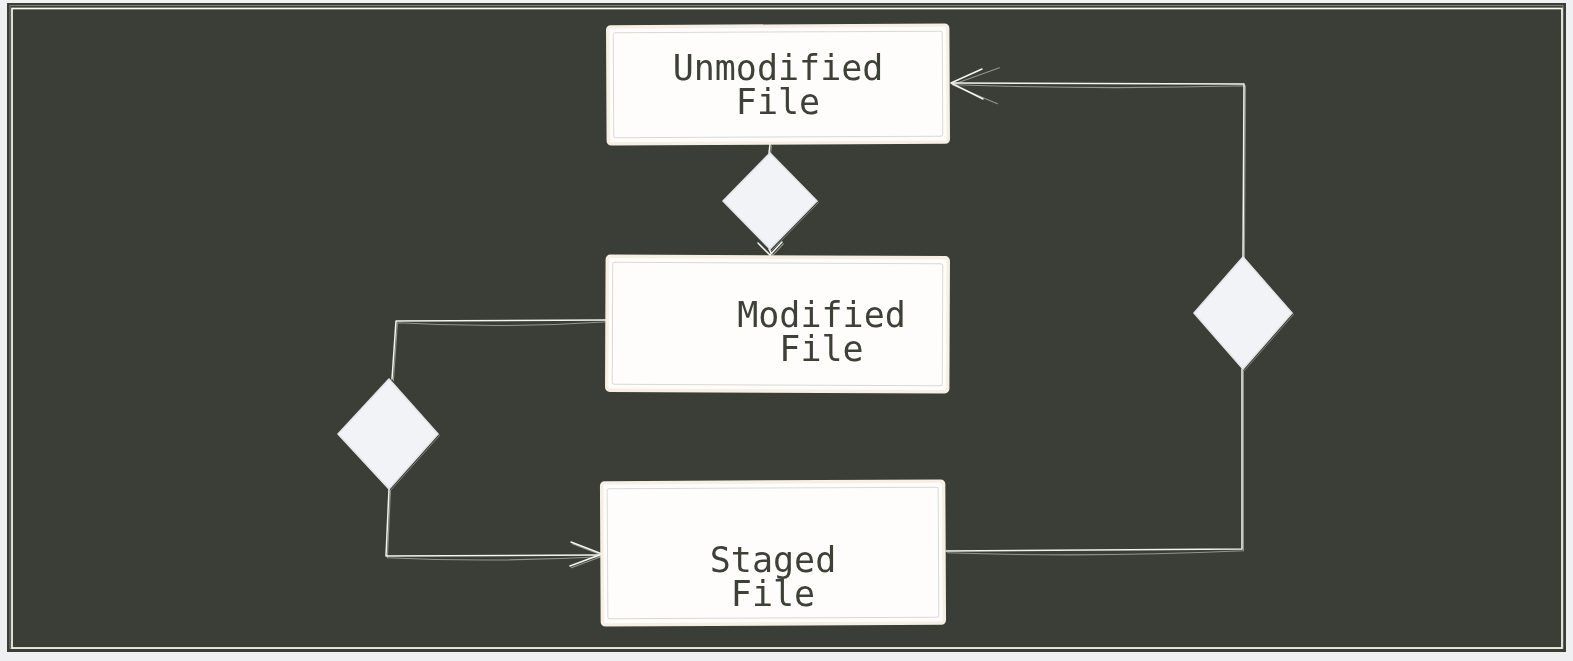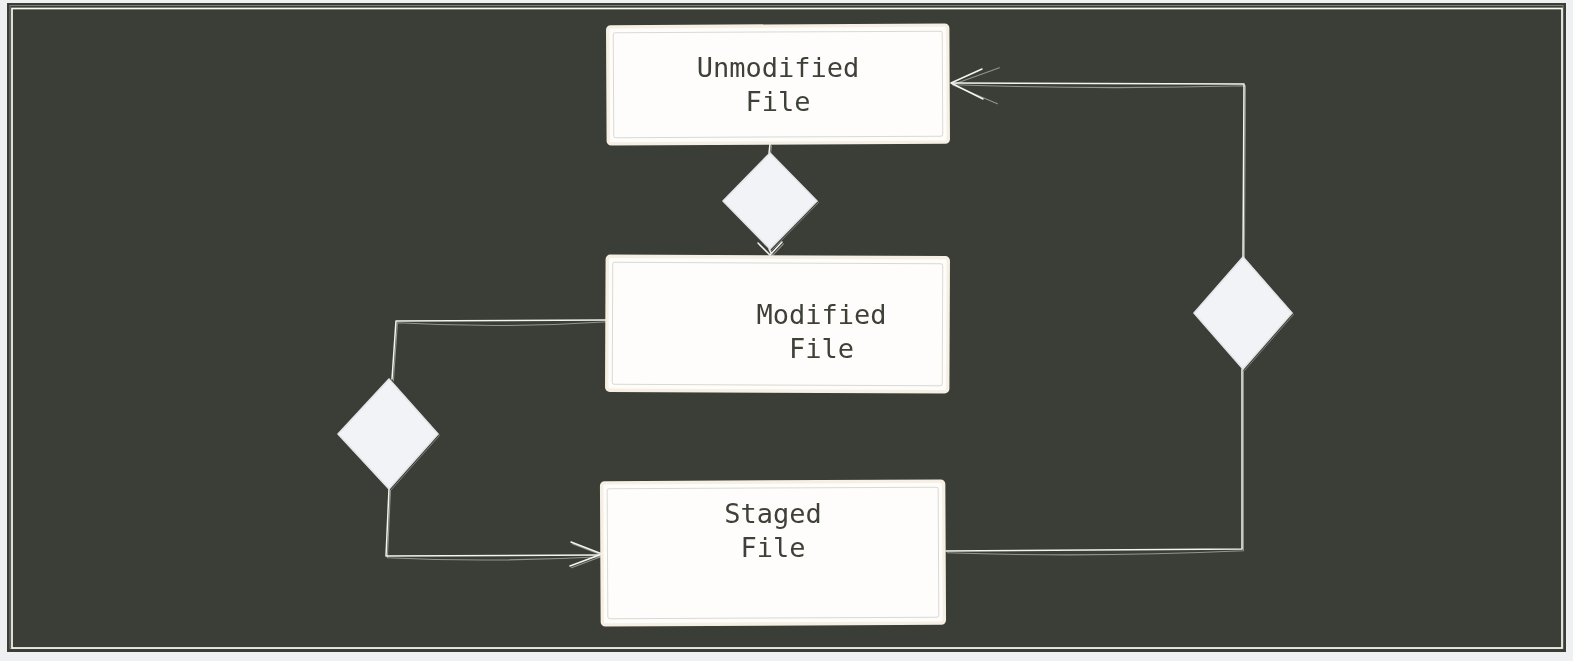--- a/index.html
+++ b/index.html
@@ -35,27 +35,27 @@
   .diamond-sketch{fill:none;stroke:#a8aba6;stroke-width:1;opacity:.6;stroke-linejoin:round;}
 
   .node-outer{fill:var(--node-fill);stroke:var(--node-border);stroke-width:3.4;stroke-linejoin:round;}
   .node-inner{fill:none;stroke:var(--node-inner-line);stroke-width:1;opacity:.65;}
 
   .node-label{
     position:absolute;
     display:flex;align-items:center;justify-content:center;
     text-align:center;
     white-space:pre-line;
-    font-size:27px;line-height:34px;
+    font-size:35px;line-height:34px;
     color:var(--text);
     pointer-events:none;
   }
   .node-label.lbl-unmodified{left:608px;top:26px;width:340px;height:117px;}
   .node-label.lbl-modified{left:607px;top:257px;width:341px;height:134px;transform:translateY(8px);margin-left:44px;}
-  .node-label.lbl-staged{left:602px;top:458px;width:342px;height:142px;transform:translateY(2px);}
+  .node-label.lbl-staged{left:602px;top:504px;width:342px;height:142px;transform:translateY(2px);}
 </style>
 </head>
 <body>
 
 <div class="stage">
 
   <svg width="1573" height="661" viewBox="0 0 1573 661">
 
     <rect class="panel-fill" x="7" y="3" width="1559" height="649"></rect>
     <rect class="panel-border-dark" x="10" y="5.5" width="1553" height="643"></rect>

